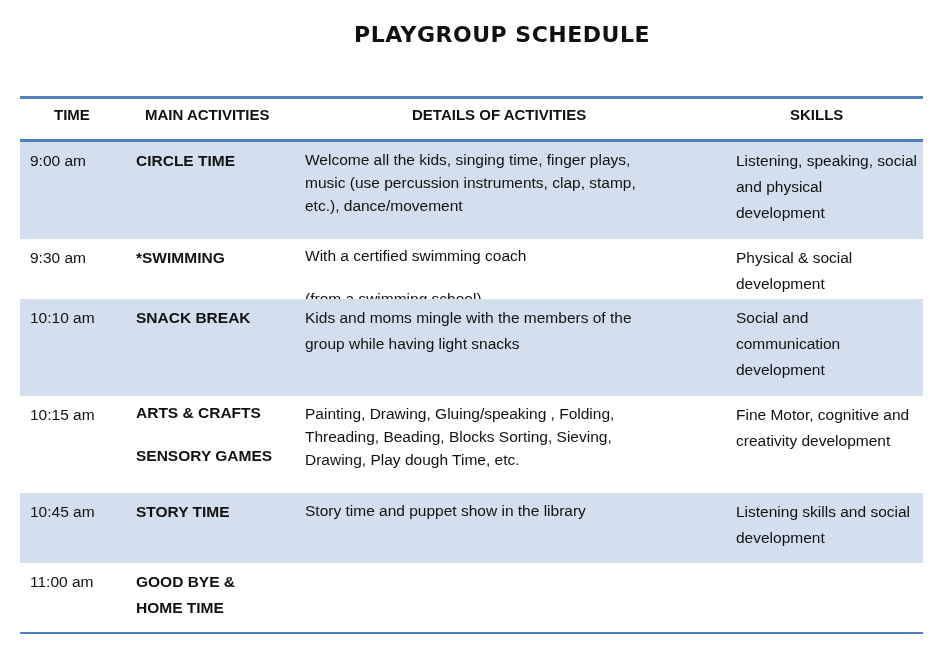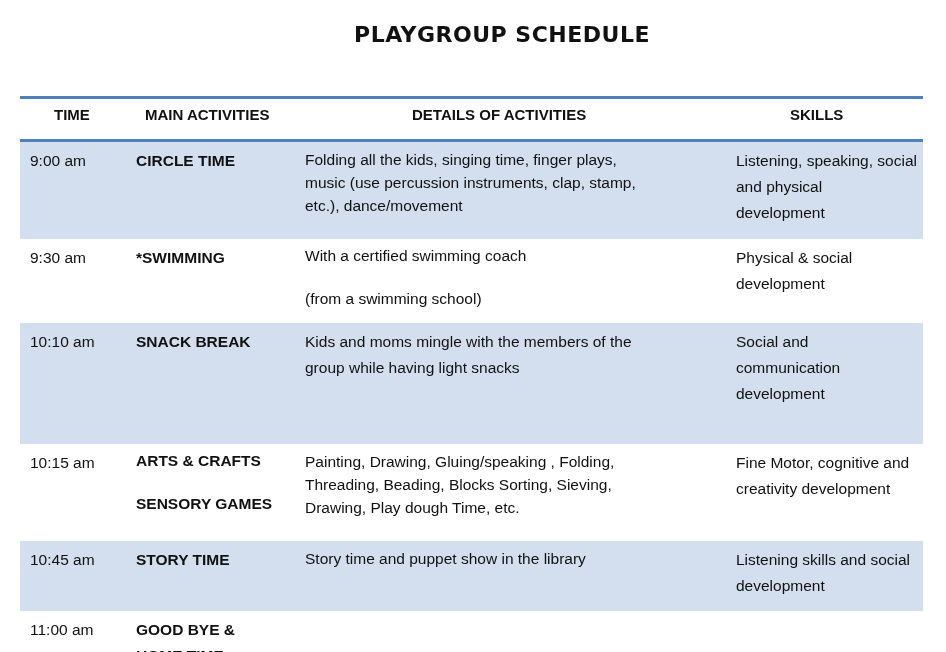--- a/index.html
+++ b/index.html
@@ -37,48 +37,48 @@
     <span style="left:770px">SKILLS</span>
   </div>
   <div class="rule-head"></div>
 
   <div class="row shade" style="height:97px">
     <div class="cell c-time">9:00  am</div>
     <div class="cell c-act">
       <span class="line">CIRCLE TIME</span>
     </div>
     <div class="cell c-det">
-      <span class="line">Folding all the kids, singing time, finger plays,</span>
+      <span class="line">Welcome all the kids, singing time, finger plays,</span>
       <span class="line">music (use percussion instruments, clap, stamp,</span>
       <span class="line">etc.), dance/movement</span>
     </div>
     <div class="cell c-skill">
       <span class="line">Listening, speaking, social</span>
       <span class="line">and physical</span>
       <span class="line">development</span>
     </div>
   </div>
 
-  <div class="row" style="height:84px">
+  <div class="row" style="height:60px">
     <div class="cell c-time">9:30   am</div>
     <div class="cell c-act">
       <span class="line">*SWIMMING</span>
     </div>
     <div class="cell c-det" style="line-height:21.5px">
       <span class="line">With a certified swimming coach</span>
       <span class="line" style="height:21px"></span>
       <span class="line">(from a swimming school)</span>
     </div>
     <div class="cell c-skill">
       <span class="line">Physical  &amp;  social</span>
       <span class="line">development</span>
     </div>
   </div>
 
-  <div class="row shade" style="height:121px">
+  <div class="row shade" style="height:97px">
     <div class="cell c-time">10:10 am</div>
     <div class="cell c-act">
       <span class="line">SNACK BREAK</span>
     </div>
     <div class="cell c-det" style="line-height:26px">
       <span class="line">Kids and moms mingle with the members of the</span>
       <span class="line">group while having light snacks</span>
     </div>
     <div class="cell c-skill">
       <span class="line">Social and</span>

